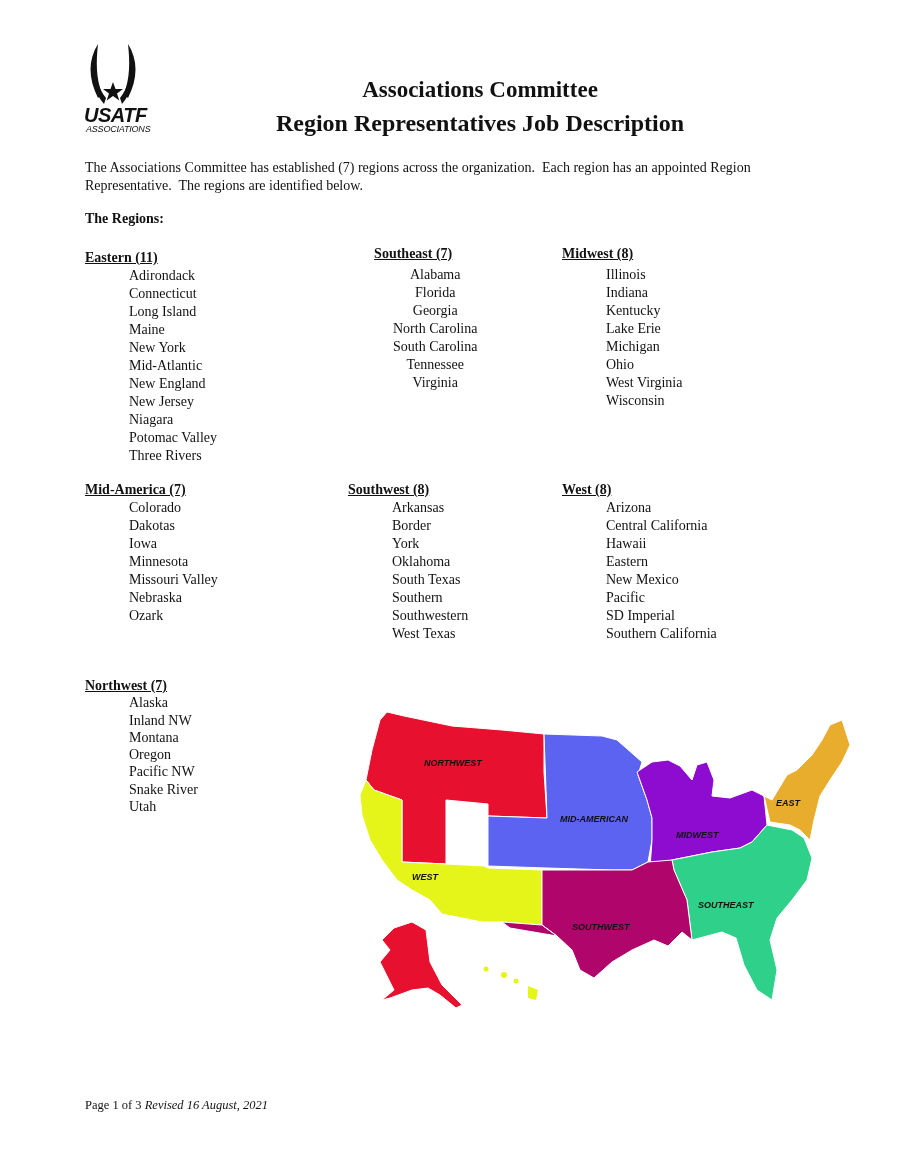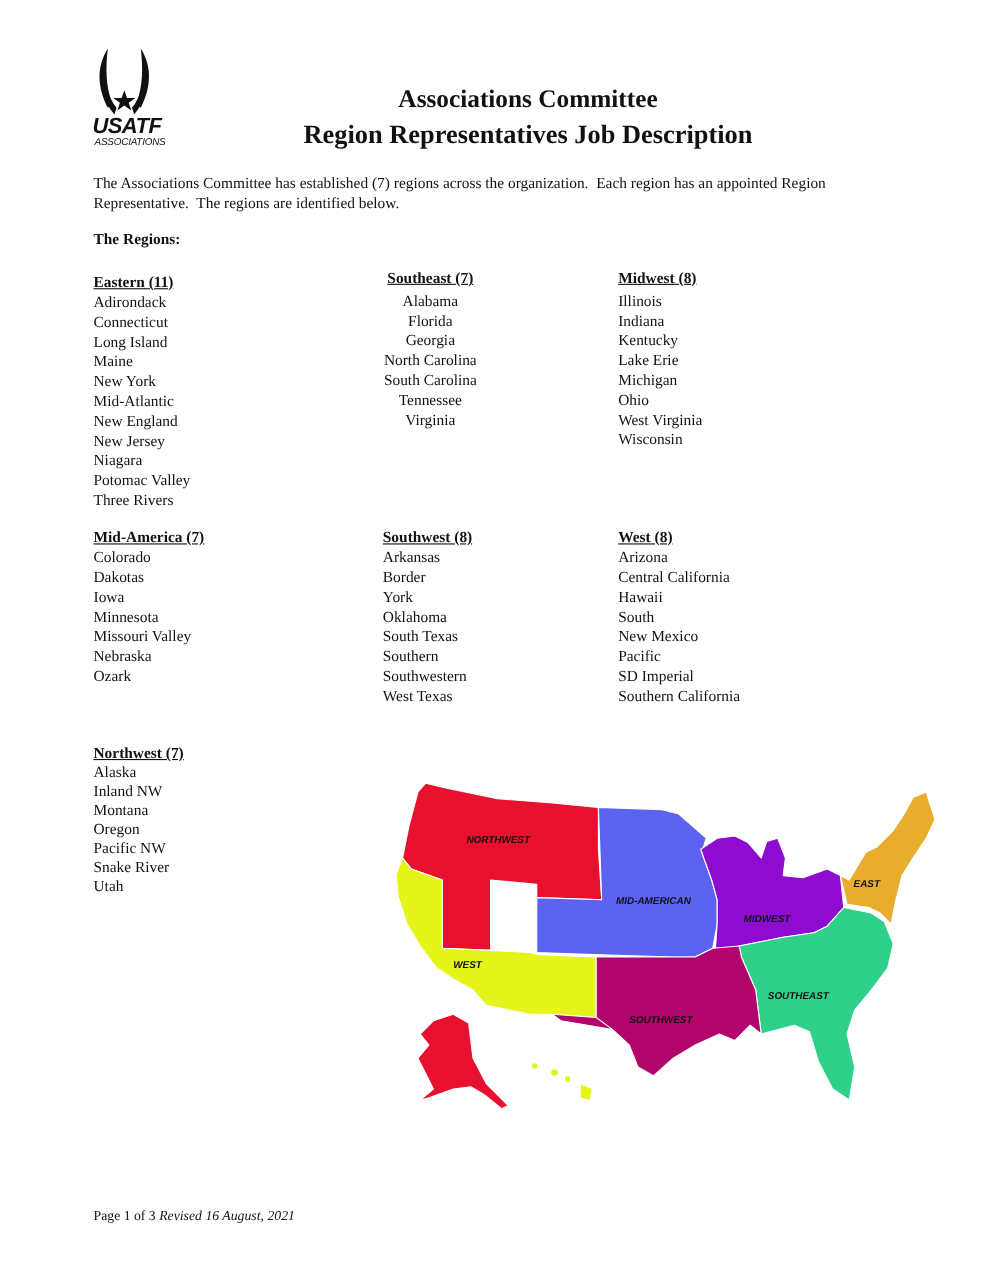--- a/index.html
+++ b/index.html
@@ -11,21 +11,21 @@
 
   .title { position:absolute; left:200px; width:560px; text-align:center; font-family:Liberation Serif, serif; font-weight:bold; color:#111; font-size:23px; }
   .title.l1 { top:77px; }
   .title.l2 { top:110px; font-size:24px; }
 
   .intro { position:absolute; left:85px; top:159px; width:720px; font-family:"Liberation Serif",serif; font-size:14px; line-height:17.5px; white-space:pre-wrap; }
   .section-head { position:absolute; left:85px; top:211px; font-family:"Liberation Serif",serif; font-weight:bold; font-size:14px; }
 
   .region { position:absolute; font-family:"Liberation Serif",serif; font-size:14px; line-height:18px; }
   .region .rh { font-weight:bold; text-decoration:underline; margin-bottom:0px; display:block; }
-  .region .it { display:block; white-space:nowrap; }
+  .region .it { display:block; white-space:nowrap;margin-left:44px; }
 
   .map { position:absolute; left:352px; top:700px; width:505px; height:312px; }
   .footer { position:absolute; left:85px; top:1098px; font-family:"Liberation Serif",serif; font-size:12.5px; }
   .footer i { font-style:italic; }
 </style>
 </head>
 <body>
 
 <div>
   <svg class="logo" viewBox="0 0 74 94">
@@ -105,21 +105,21 @@
   <span class="it">Southern</span>
   <span class="it">Southwestern</span>
   <span class="it">West Texas</span>
 </div>
 
 <div class="region" style="left:562px; top:481px;">
   <span class="rh">West (8)</span>
   <span class="it">Arizona</span>
   <span class="it">Central California</span>
   <span class="it">Hawaii</span>
-  <span class="it">South</span>
+  <span class="it">Eastern</span>
   <span class="it">New Mexico</span>
   <span class="it">Pacific</span>
   <span class="it">SD Imperial</span>
   <span class="it">Southern California</span>
 </div>
 
 <div class="region" style="left:85px; top:677px; line-height:17.3px;">
   <span class="rh">Northwest (7)</span>
   <span class="it">Alaska</span>
   <span class="it">Inland NW</span>

